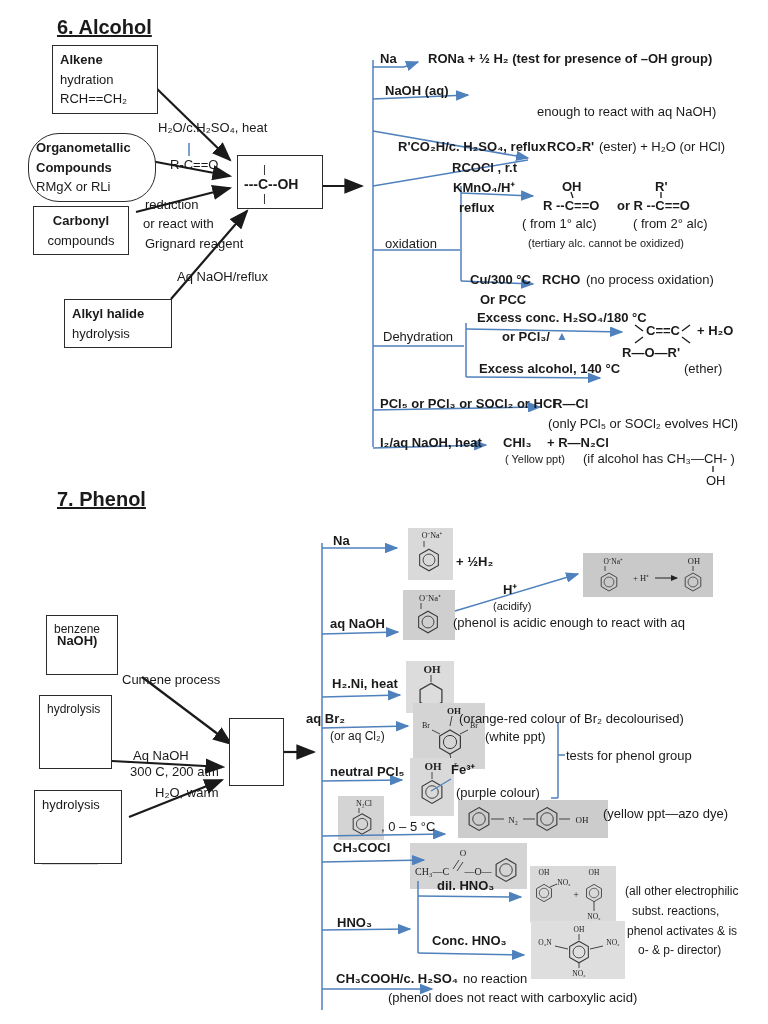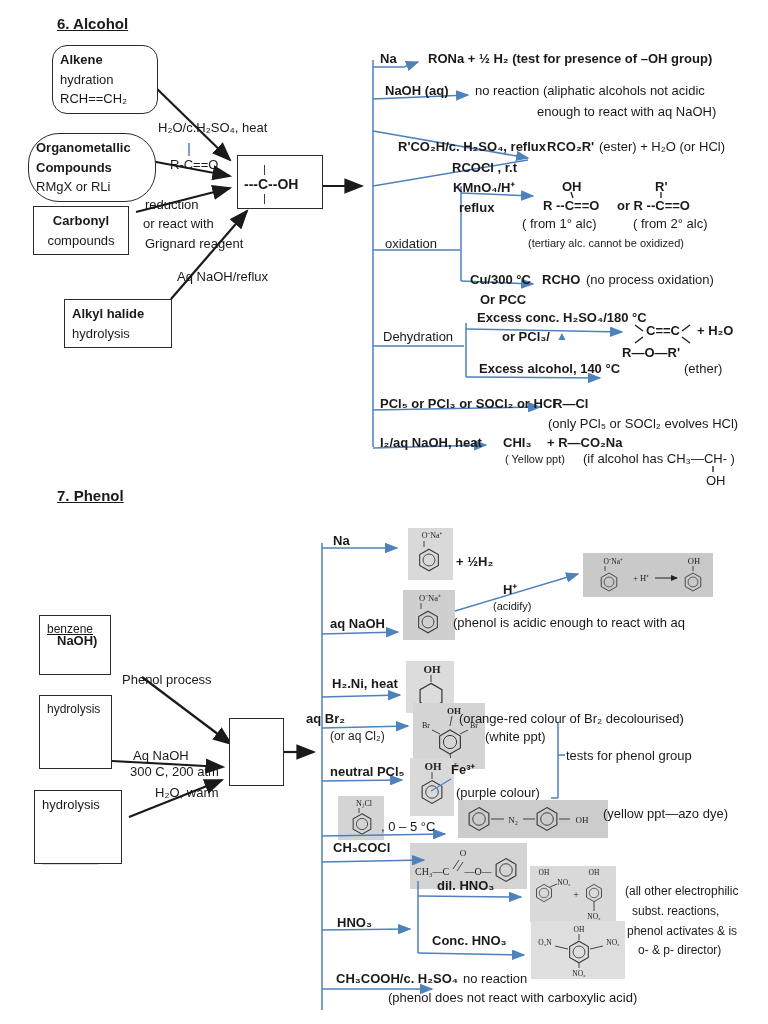--- a/index.html
+++ b/index.html
@@ -1,19 +1,19 @@
 <!DOCTYPE html>
 <html><head>
 <meta charset="utf-8">
 <style>
   html,body{margin:0;padding:0;background:#fff;}
   #page{position:relative;width:768px;height:1024px;background:#ffffff;overflow:hidden;
         font-family:"Liberation Sans",sans-serif;color:#1a1a1a;}
   .t{position:absolute;white-space:nowrap;font-size:13px;line-height:1.1;color:#1a1a1a;}
-  .b{font-weight:bold;}.s11{font-size:11px}.s12{font-size:12px}.s15{font-size:15px}
+  .b{font-weight:bold;}.s11{font-size:11px}.s12{font-size:12px}.s15{font-size:20px}
   .u{text-decoration:underline;}
   .blue{color:#4f81bd;}
   .box{position:absolute;border:1.6px solid #2b2b2b;background:#fff;padding:4px 7px;
        font-size:13px;line-height:1.5;}
   svg.img{position:absolute;}
   svg text{font-family:"Liberation Serif",serif;fill:#222;}
   #overlay{position:absolute;left:0;top:0;z-index:5;}
   .t,.box{z-index:8;}
   svg.img{z-index:3;}
 </style>
@@ -221,21 +221,21 @@
       <path d="M322,930 L410,929" marker-end="url(#ml)"></path>
       <path d="M418,881 L418,953"></path>
       <path d="M418,896 L521,897" marker-end="url(#ml)"></path>
       <path d="M418,953 L524,955" marker-end="url(#ml)"></path>
       <path d="M322,989 L432,989" marker-end="url(#ml)"></path>
     </g>
   </svg>
 
   <div class="t b s15 u" style="left:57px;top:16px">6. Alcohol</div>
 
-  <div class="box" style="left:52px;top:45px;width:90px;border-radius:15px;">
+  <div class="box" style="left:52px;top:45px;width:90px;">
     <div class="b">Alkene</div>
     <div>hydration</div>
     <div>RCH==CH₂</div>
   </div>
   <div class="box" style="left:28px;top:133px;width:112px;border-radius:31px;">
     <div class="b">Organometallic</div>
     <div class="b">Compounds</div>
     <div>RMgX  or RLi</div>
   </div>
   <div class="box" style="left:33px;top:206px;width:80px;text-align:center;">
@@ -256,21 +256,20 @@
 
   <div class="box" style="left:237px;top:155px;width:70px;height:44px;"></div>
   <div class="t s11" style="left:263px;top:163px">|</div>
   <div class="t b" style="left:244px;top:177px;font-size:14px">---C--OH</div>
   <div class="t s11" style="left:263px;top:192px">|</div>
 
   <div class="t b" style="left:380px;top:52px">Na</div>
   <div class="t b" style="left:428px;top:52px">RONa  + ½ H₂ (test for presence of –OH group)</div>
 
   <div class="t b" style="left:385px;top:84px">NaOH  (aq)</div>
-  <div class="t" style="left:475px;top:84px">no reaction (aliphatic alcohols not acidic</div>
   <div class="t" style="left:537px;top:105px">enough to react with aq NaOH)</div>
 
   <div class="t b" style="left:398px;top:140px">R'CO₂H/c. H₂SO₄, reflux</div>
   <div class="t b" style="left:452px;top:161px">RCOCl , r.t</div>
   <div class="t b" style="left:547px;top:140px">RCO₂R'</div>
   <div class="t" style="left:599px;top:140px">(ester) + H₂O (or HCl)</div>
 
   <div class="t b" style="left:453px;top:181px">KMnO₄/H⁺</div>
   <div class="t b" style="left:459px;top:201px">reflux</div>
   <div class="t b" style="left:562px;top:180px">OH</div>
@@ -295,39 +294,39 @@
   <div class="t b" style="left:479px;top:362px">Excess alcohol, 140 °C</div>
   <div class="t b" style="left:622px;top:346px">R—O—R'</div>
   <div class="t" style="left:684px;top:362px">(ether)</div>
 
   <div class="t b" style="left:380px;top:397px">PCl₅ or PCl₃ or SOCl₂ or HCl</div>
   <div class="t b" style="left:553px;top:397px">R—Cl</div>
   <div class="t" style="left:548px;top:417px">(only PCl₅ or SOCl₂ evolves HCl)</div>
 
   <div class="t b" style="left:380px;top:436px">I₂/aq NaOH, heat</div>
   <div class="t b" style="left:503px;top:436px">CHI₃</div>
-  <div class="t b" style="left:547px;top:436px">+ R—CO₂Na</div>
+  <div class="t b" style="left:547px;top:436px">+ R—N₂Cl</div>
   <div class="t s11" style="left:505px;top:453px">( Yellow ppt)</div>
   <div class="t" style="left:583px;top:452px">(if alcohol has CH₃—CH- )</div>
   <div class="t" style="left:706px;top:474px">OH</div>
 
   <div class="t b s15 u" style="left:57px;top:488px">7. Phenol</div>
 
-  <div class="box" style="left:39px;top:615px;width:56px;height:50px;text-decoration:underline;">
+  <div class="box" style="left:46px;top:615px;width:56px;height:50px;">
     <div class="s12">benzene</div>
   </div>
   <div class="t b" style="left:57px;top:634px;z-index:9">NaOH)</div>
   <div class="box" style="left:39px;top:695px;width:57px;height:64px;">
     <div class="s12">hydrolysis</div>
   </div>
   <div class="box" style="left:34px;top:790px;width:72px;height:64px;">
     <div>hydrolysis</div>
   </div>
 
-  <div class="t" style="left:122px;top:673px">Phenol process</div>
+  <div class="t" style="left:122px;top:673px">Cumene process</div>
   <div class="t" style="left:133px;top:749px">Aq NaOH</div>
   <div class="t" style="left:130px;top:765px">300 C, 200 atm</div>
   <div class="t" style="left:155px;top:786px">H₂O, warm</div>
 
   <div class="box" style="left:229px;top:718px;width:39px;height:58px;"></div>
 
   <div class="t b" style="left:333px;top:534px">Na</div>
   <div class="t b" style="left:456px;top:555px">+ ½H₂</div>
 
   <div class="t b" style="left:330px;top:617px">aq NaOH</div>

